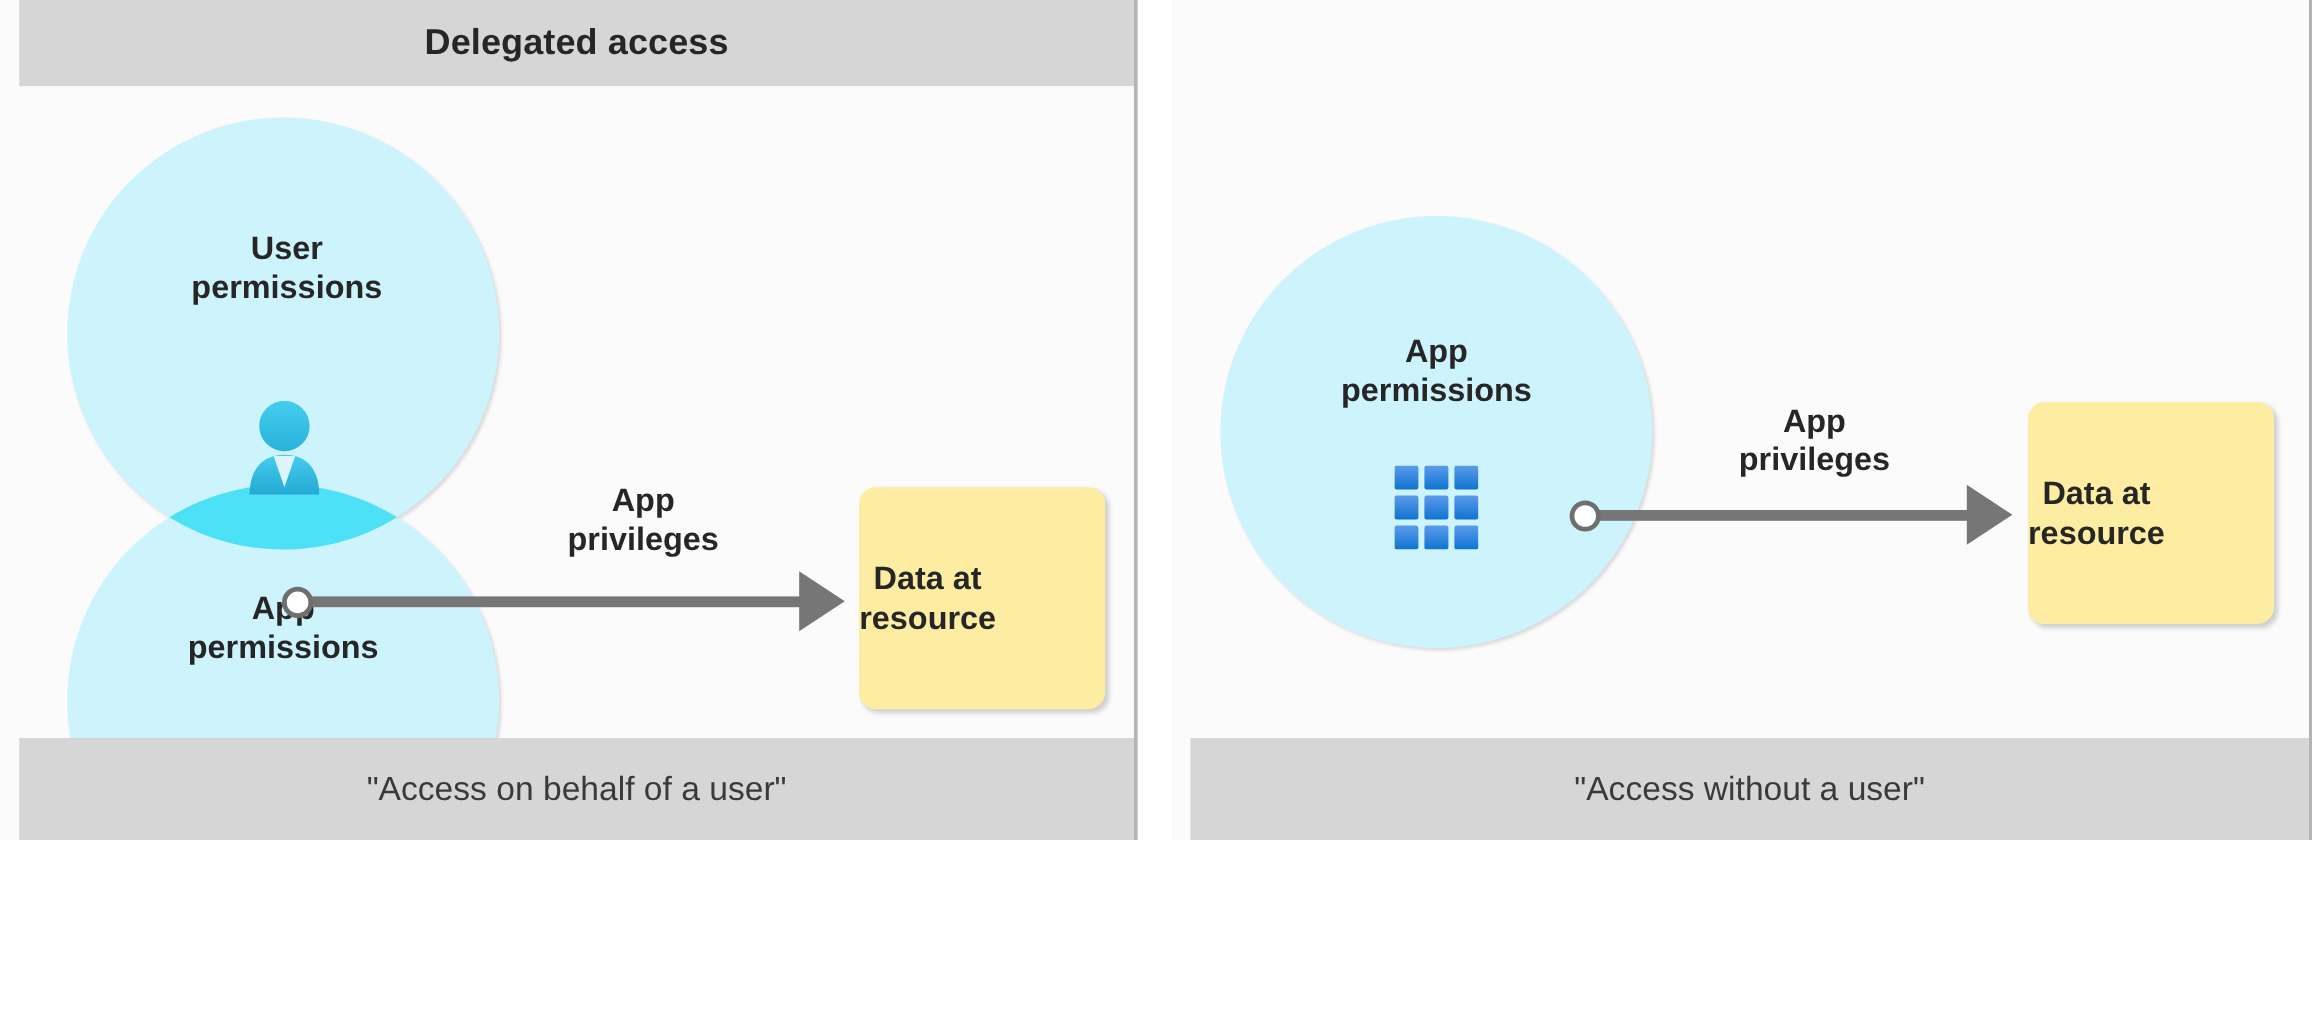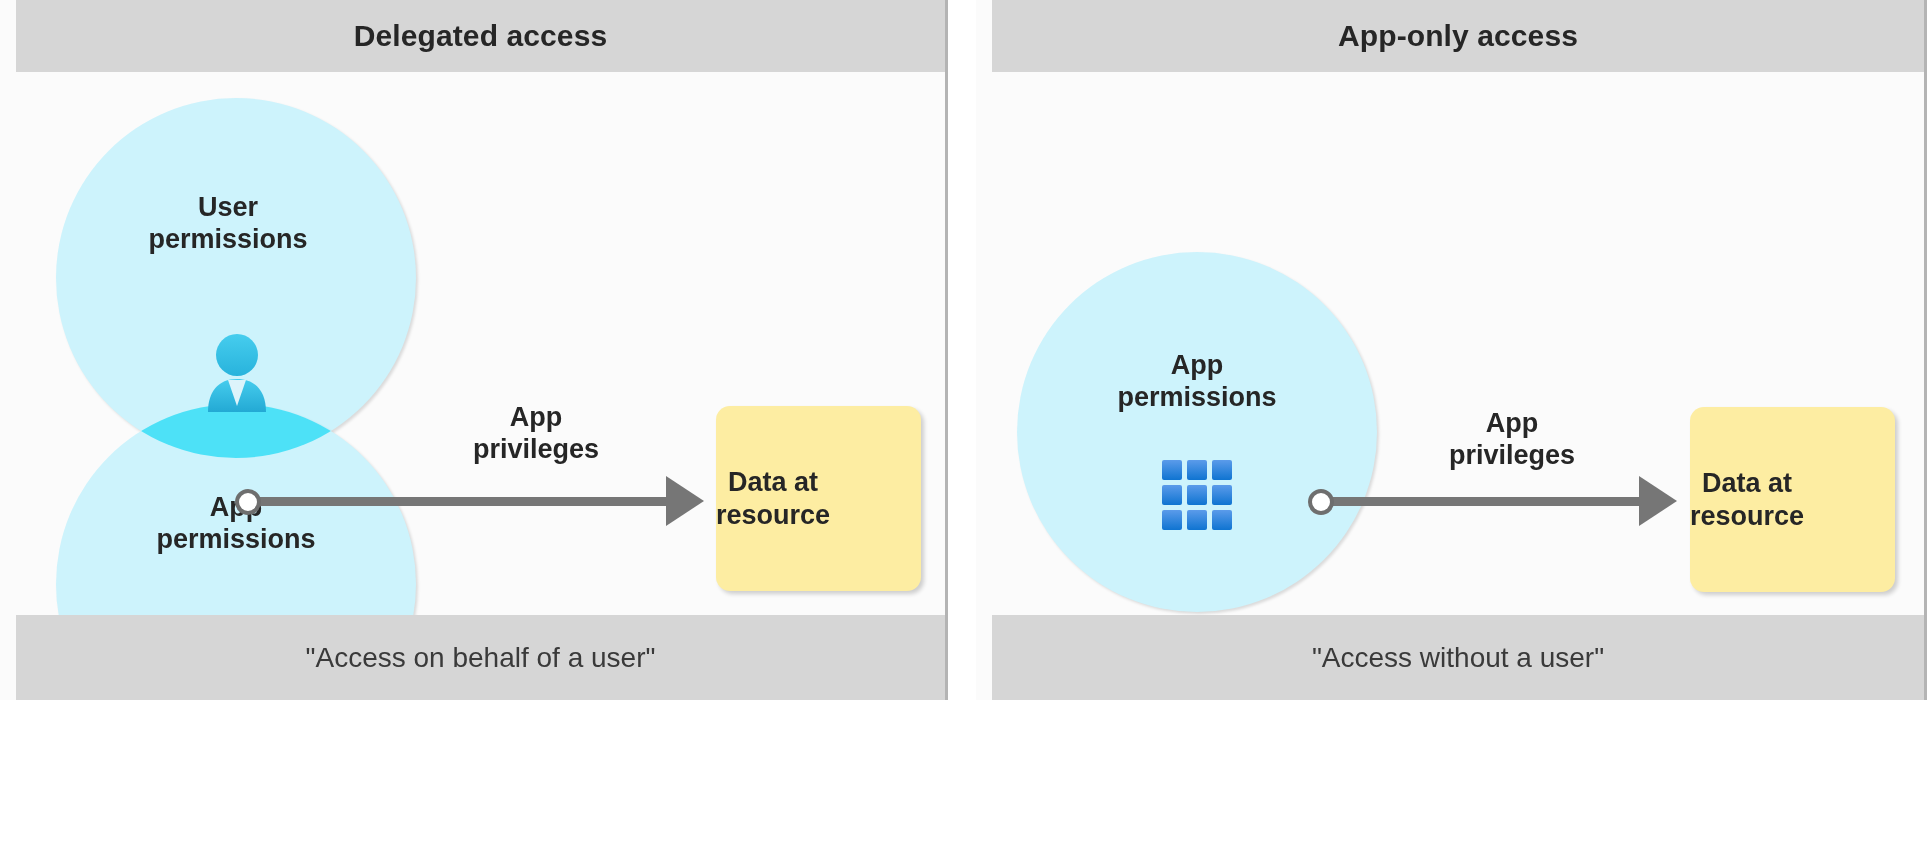--- a/index.html
+++ b/index.html
@@ -175,21 +175,21 @@
         <defs>
           <clipPath id="clipTop">
               <circle cx="180" cy="180" r="180"></circle>
             </clipPath>
         </defs>
         <g clip-path="url(#clipTop)">
           <circle cx="180" cy="486" r="180" fill="#4de1f7"></circle>
         </g>
       </svg>
 
-      <div class="circle-label" style="left:32px; top:120px; width:360px;">
+      <div class="circle-label" style="left:43px; top:120px; width:360px;">
         <div>User</div>
         <div>permissions</div>
       </div>
 
       <svg class="person-icon" style="left:190px; top:262px;" width="62" height="82" viewBox="0 0 62 82">
         <defs>
           <linearGradient id="pgradHeadL" x1="0" y1="0" x2="0" y2="1">
             <stop offset="0%" stop-color="#46cdee"></stop>
             <stop offset="100%" stop-color="#28b3dc"></stop>
           </linearGradient>
@@ -247,23 +247,20 @@
 
     </div>
 
     <div class="panel-footer">
       <span class="caption">"Access on behalf of a user"</span>
     </div>
   </div>
 
   <div class="panel panel-right">
 
-    <div class="panel-header">
-      <span class="title">App-only access</span>
-    </div>
 
     <div class="panel-body">
 
       <div class="circle" style="left:25px; top:180px; width:360px; height:360px;"></div>
 
       <div class="circle-label" style="left:25px; top:278px; width:360px;">
         <div>App</div>
         <div>permissions</div>
       </div>
 

